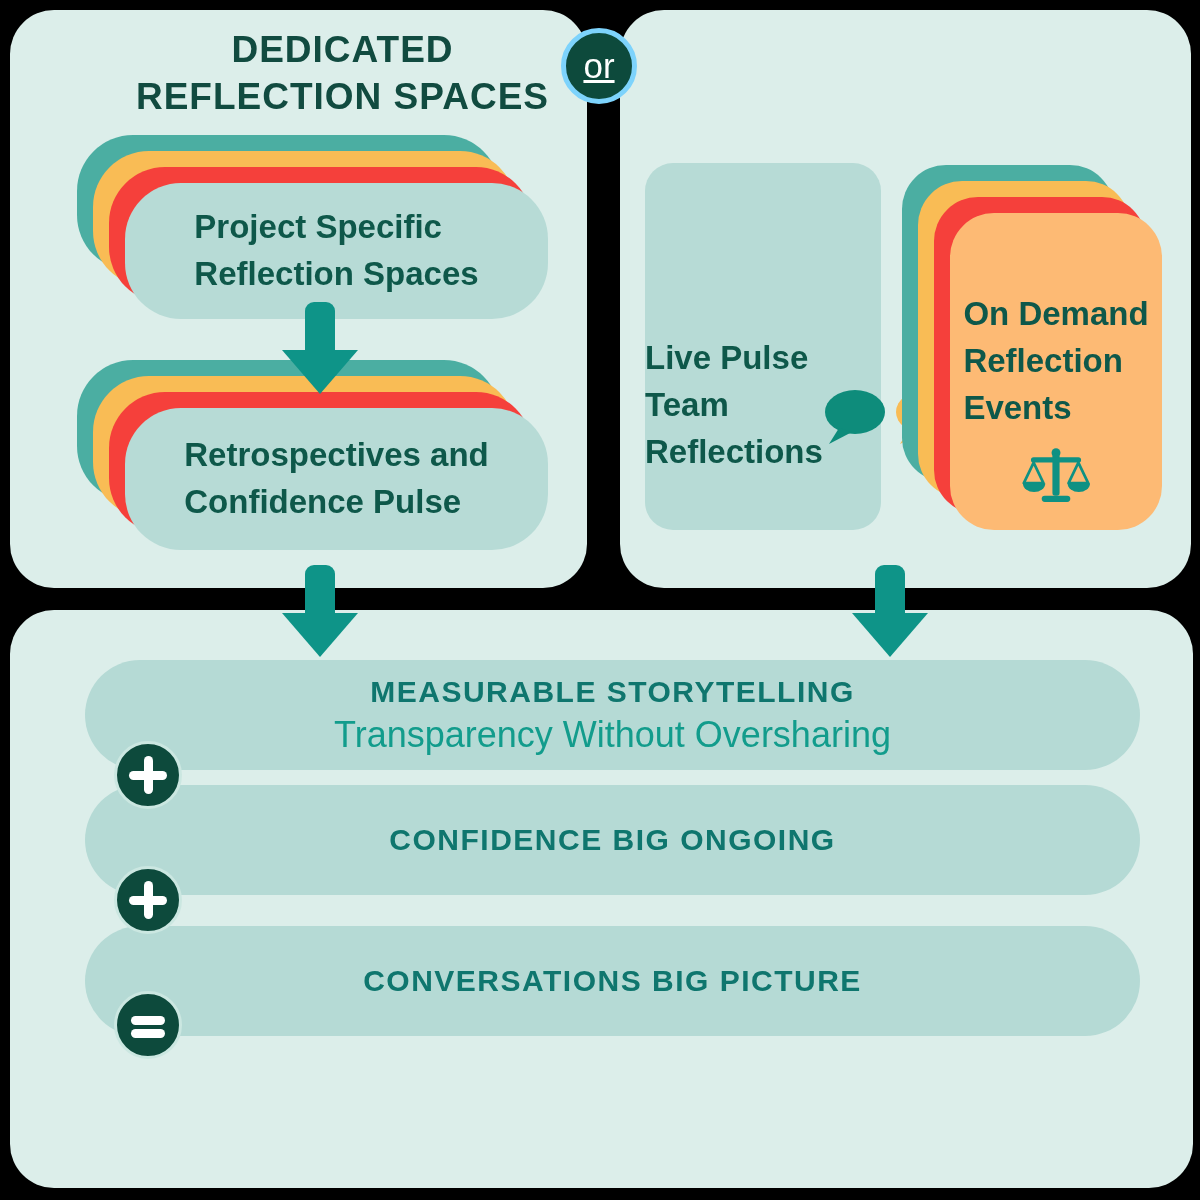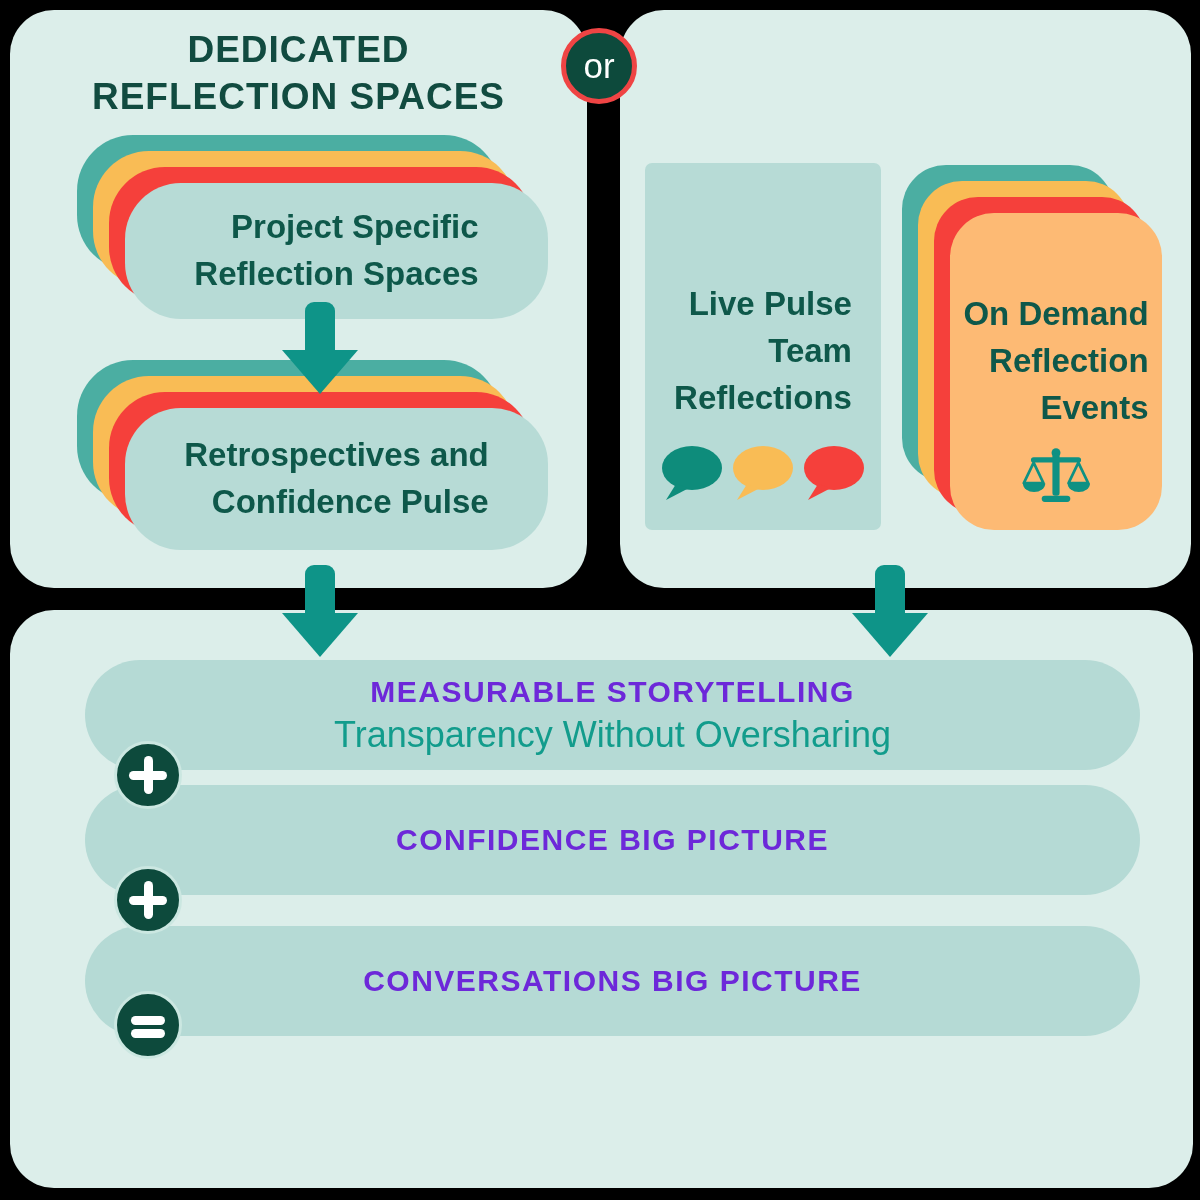--- a/index.html
+++ b/index.html
@@ -8,39 +8,39 @@
     font-family:"Liberation Sans", sans-serif;
   }
   .panel{position:absolute;background:#DCEEEA;border-radius:44px;}
   #panel-left{left:10px;top:10px;width:577px;height:578px;}
   #panel-right{left:620px;top:10px;width:571px;height:578px;}
   #panel-bottom{left:10px;top:610px;width:1183px;height:578px;}
 
   .panel-title{
     position:absolute;top:16px;left:0;width:100%;margin:0;text-align:center;
     font-size:37px;line-height:1.28;font-weight:800;letter-spacing:1px;
-    color:#114B40;white-space:pre-line;
+    color:#114B40;white-space:pre-line;padding-left:44px;
   }
 
   
   .stack-card{
     position:absolute;background:#B7DBD6;border-radius:56px;
     box-shadow:-16px -16px 0 #F5403B, -32px -32px 0 #F9BC55, -48px -48px 0 #4BAEA2;
     display:flex;align-items:center;justify-content:center;text-align:center;
   }
   .card-text{
     font-size:33px;line-height:1.42;font-weight:600;color:#0E584A;
-    white-space:pre-line;text-align:right;
+    white-space:pre-line;text-align:left;
   }
   #card-project{left:115px;top:173px;width:423px;height:136px;}
   #card-retro{left:115px;top:398px;width:423px;height:142px;}
 
   .plain-card{
-    position:absolute;background:#B7DBD6;border-radius:7px;
-    display:flex;flex-direction:column;align-items:center;text-align:center;
+    position:absolute;background:#B7DBD6;border-radius:28px;
+    display:flex;flex-direction:row;align-items:center;text-align:center;
   }
   #card-livepulse{left:25px;top:153px;width:236px;height:367px;padding-top:118px;box-sizing:border-box;}
   #card-ondemand{left:330px;top:203px;width:212px;height:317px;padding-top:78px;box-sizing:border-box;
     background:#fdba74;border-radius:44px;position:absolute;display:flex;flex-direction:column;align-items:center;text-align:center;
     box-shadow:-16px -16px 0 #F5403B, -32px -32px 0 #F9BC55, -48px -48px 0 #4BAEA2;}
 
   .bubble-row{display:flex;gap:7px;margin-top:22px;}
   .bubble-row svg{display:block;}
 
   .scale-wrap{margin-top:14px;}
@@ -52,30 +52,30 @@
   #arrow-left-internal{left:272px;top:292px;}
   #arrow-left-internal .shaft{height:48px;}
   #arrow-left-bottom{left:282px;top:565px;}
   #arrow-left-bottom .shaft{height:48px;}
   #arrow-right-bottom{left:852px;top:565px;}
   #arrow-right-bottom .shaft{height:48px;}
 
   
   #or-badge{
     position:absolute;left:561px;top:28px;width:66px;height:66px;border-radius:50%;
-    background:#0D4A3C;border:5px solid #ef4444;display:flex;align-items:center;justify-content:center;
-    color:#fff;font-size:35px;font-weight:500;z-index:5;
+    background:#0D4A3C;border:5px solid #7dd3fc;display:flex;align-items:center;justify-content:center;
+    color:#fff;font-size:35px;font-weight:500;z-index:5;text-decoration:underline;
   }
 
   
   .bar{
     position:absolute;left:75px;width:1055px;height:110px;background:#B5DAD5;border-radius:55px;
     display:flex;flex-direction:column;align-items:center;justify-content:center;gap:5px;z-index:1;
   }
-  .bar-heading{font-size:30px;font-weight:800;letter-spacing:1.5px;color:#6d28d9;}
+  .bar-heading{font-size:30px;font-weight:800;letter-spacing:1.5px;color:#0f766e;}
   .bar-sub{font-size:36px;font-weight:500;color:#129C8C;}
   #bar-1{top:50px;} #bar-2{top:175px;} #bar-3{top:300px;margin-top:16px;} #bar-4{top:425px;background:#0D4A3C;}
   #bar-4 .bar-heading{color:#FFFFFF;}
   #bar-4 .bar-sub{color:#F2B84E;}
 
   
   .op-circle{
     position:absolute;left:104px;width:62px;height:62px;border-radius:50%;
     background:#0D4A3C;border:3px solid #CBE7E1;display:flex;align-items:center;justify-content:center;z-index:3;
   }
@@ -170,21 +170,21 @@
     <div class="bar" id="bar-1">
       <span class="bar-heading">MEASURABLE STORYTELLING</span>
       <span class="bar-sub">Transparency Without Oversharing</span>
     </div>
 
     <div class="op-circle" id="op-1">
       <span class="glyph plus"></span>
     </div>
 
     <div class="bar" id="bar-2">
-      <span class="bar-heading">CONFIDENCE BIG PICTURE</span>
+      <span class="bar-heading">CONFIDENCE BIG ONGOING</span>
     </div>
 
     <div class="op-circle" id="op-2">
       <span class="glyph plus"></span>
     </div>
 
     <div class="bar" id="bar-3">
       <span class="bar-heading">CONVERSATIONS BIG PICTURE</span>
     </div>
 

